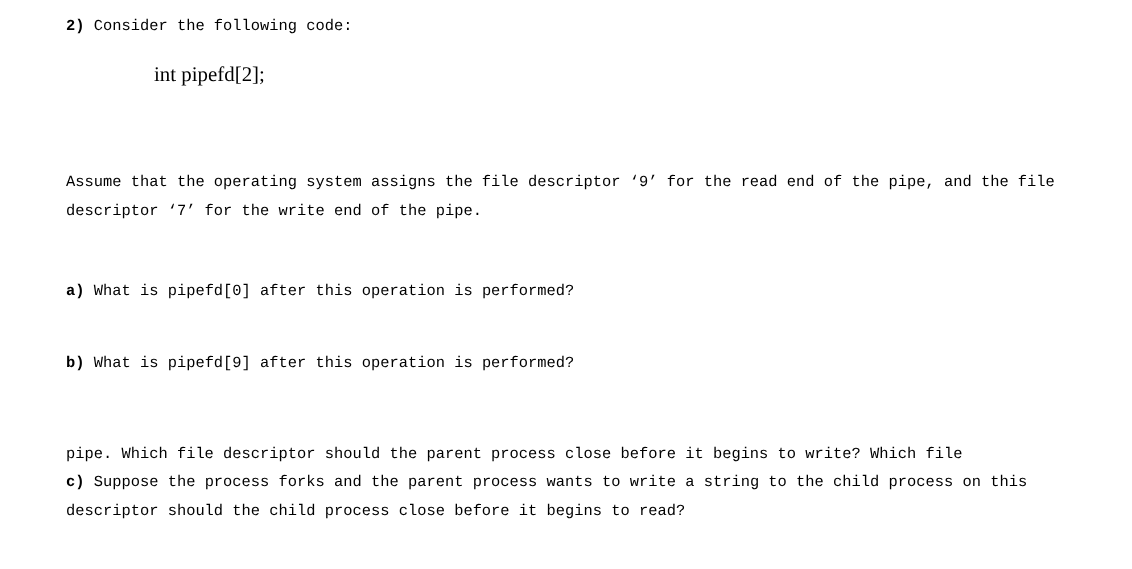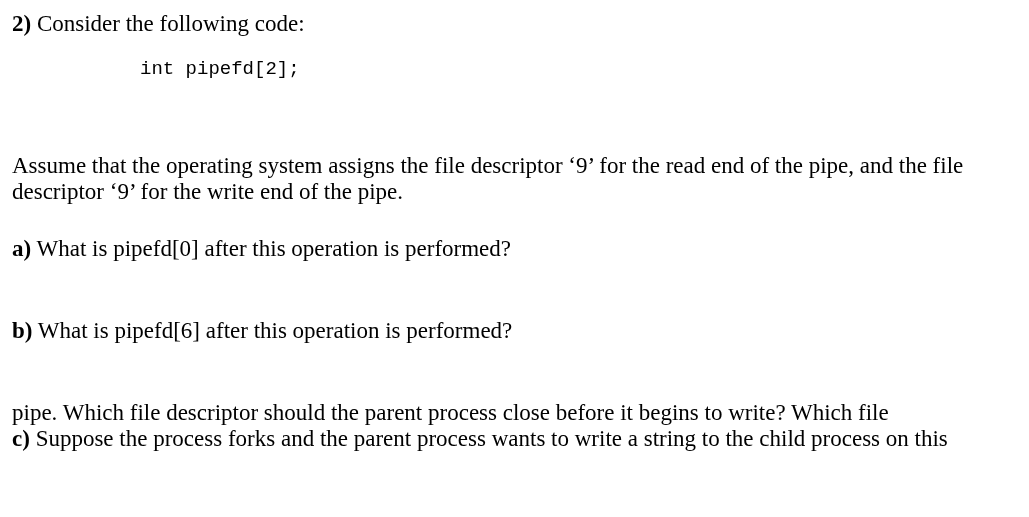--- a/index.html
+++ b/index.html
@@ -1,41 +1,42 @@
 <!DOCTYPE html>
 <html><head>
 <meta charset="utf-8">
 <style>
   html, body { margin: 0; padding: 0; background: #ffffff; }
   body { width: 1029px; height: 517px; position: relative; overflow: hidden; color: #000; }
-  .serif { font-family: Liberation Serif, serif; font-size: 23px; line-height: 26px; }
-  .code { font-family: Liberation Mono, monospace; font-size: 19px; line-height: 28px; }
+  .serif { font-family: Liberation Mono, monospace; font-size: 14px; line-height: 26px; margin-left: 48px; }
+  .code { font-family: Liberation Serif, serif; font-size: 19px; line-height: 28px; }
   .abs { position: absolute; white-space: nowrap; }
   b { font-weight: bold; }
 </style>
 </head>
 <body>
 
 <div class="abs serif" style="left:12px; top:11px;">
   <b>2)</b><span> Consider the following code:</span>
 </div>
 
 <div class="abs code" style="left:140px; top:55px;">
   <div>int pipefd[2];</div>
 </div>
 
 <div class="abs serif" style="left:12px; top:153px;">
   <div>Assume that the operating system assigns the file descriptor ‘9’ for the read end of the pipe, and the file</div>
-  <div>descriptor ‘9’ for the write end of the pipe.</div>
+  <div>descriptor ‘7’ for the write end of the pipe.</div>
 </div>
 
-<div class="abs serif" style="left:12px; top:236px;">
+<div class="abs serif" style="left:12px; top:252px;">
   <b>a)</b><span> What is pipefd[0] after this operation is performed?</span>
 </div>
 
 <div class="abs serif" style="left:12px; top:318px;">
-  <b>b)</b><span> What is pipefd[6] after this operation is performed?</span>
+  <b>b)</b><span> What is pipefd[9] after this operation is performed?</span>
 </div>
 
 <div class="abs serif" style="left:12px; top:400px;">
   <div>pipe. Which file descriptor should the parent process close before it begins to write? Which file</div>
   <div><b>c)</b><span> Suppose the process forks and the parent process wants to write a string to the child process on this</span></div>
+  <div>descriptor should the child process close before it begins to read?</div>
 </div>
 
 </body></html>

